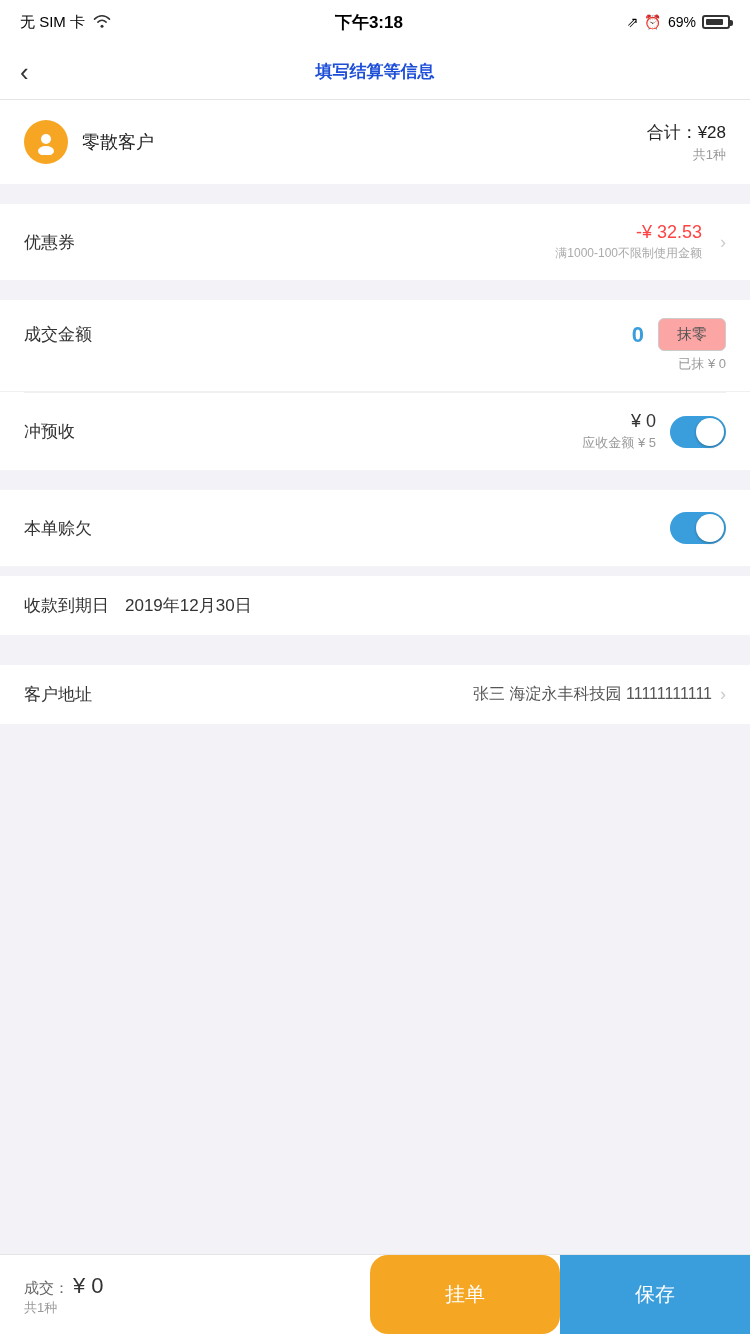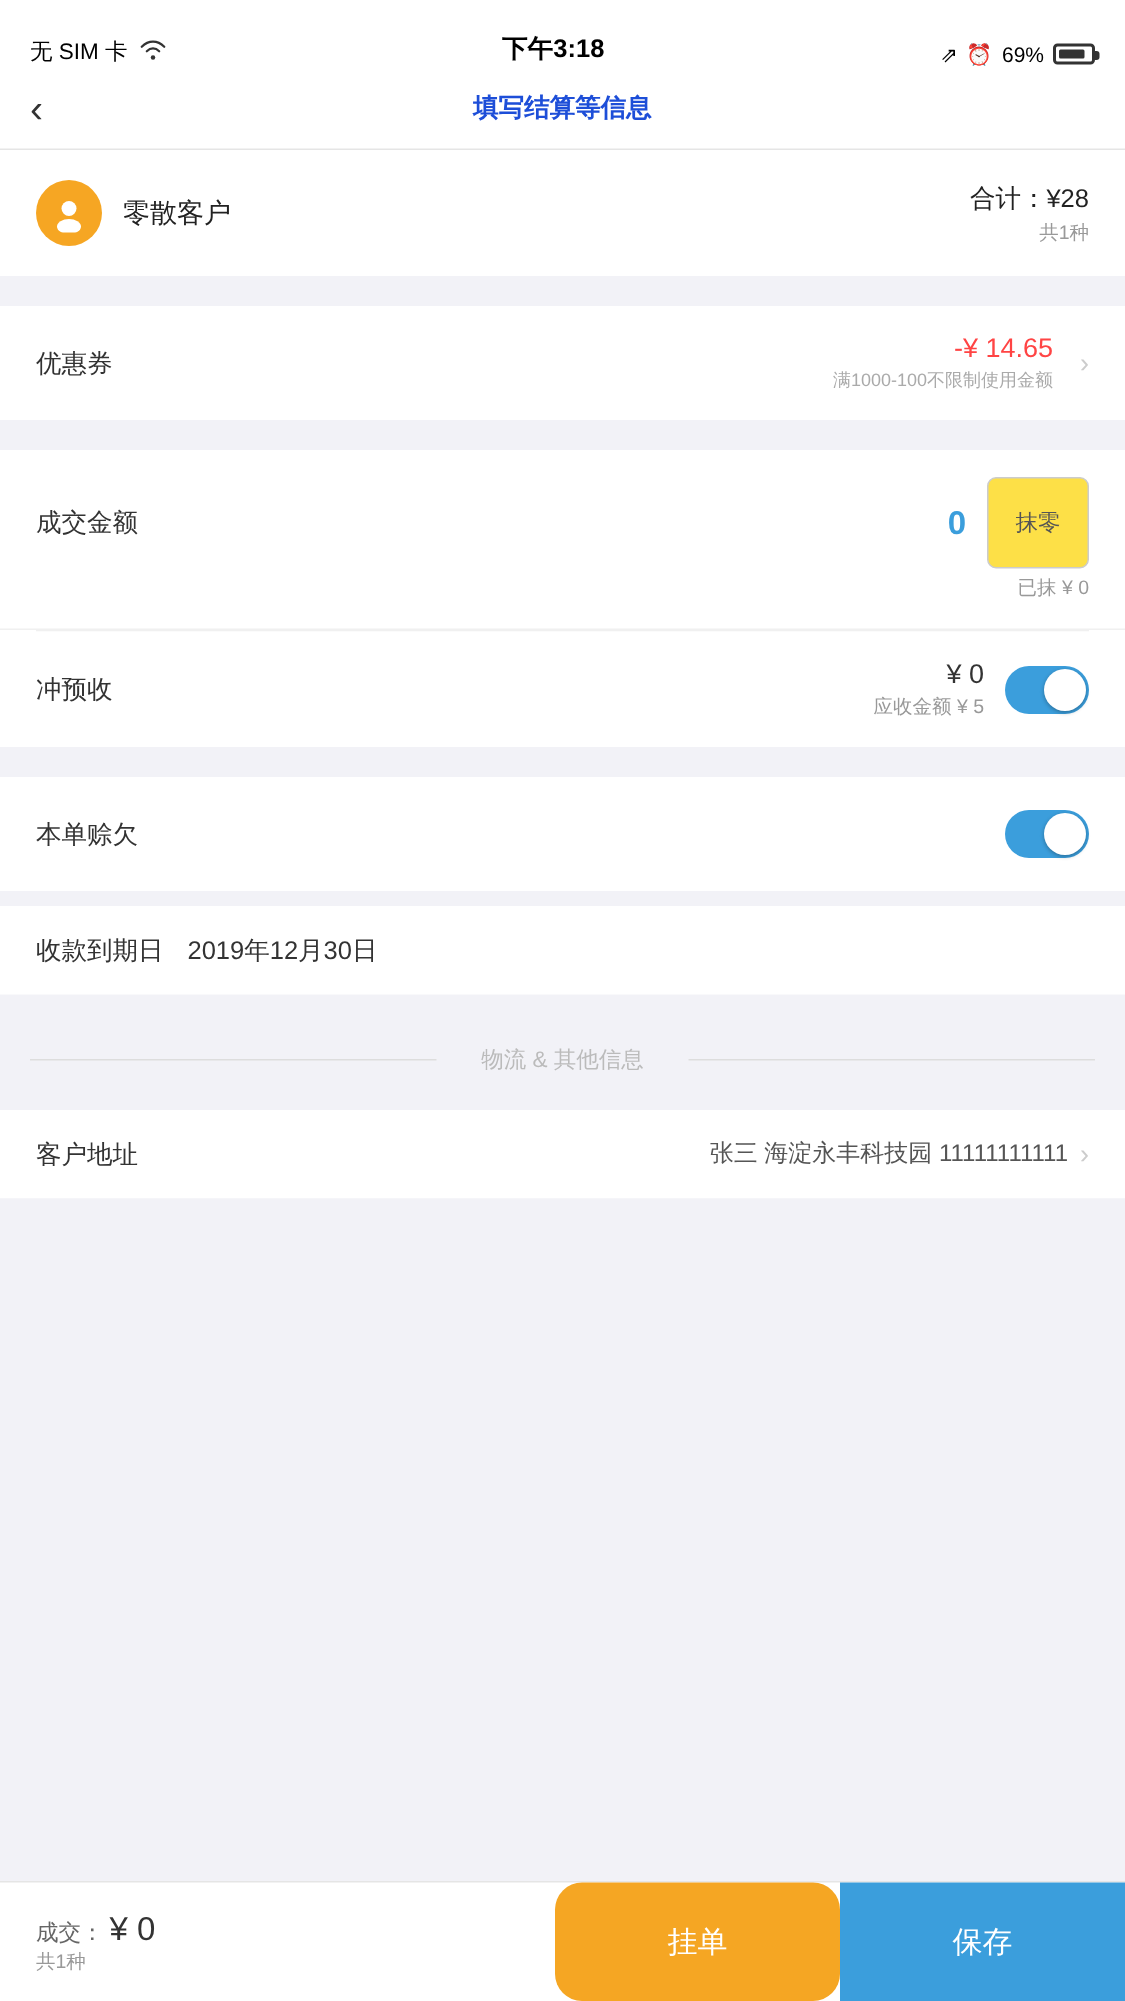--- a/index.html
+++ b/index.html
@@ -9,21 +9,21 @@
       background: #f2f2f7;
       width: 750px;
       min-height: 1334px;
       overflow-x: hidden;
     }
 
     
     .status-bar {
       display: flex;
       justify-content: space-between;
-      align-items: flex-end;
+      align-items: center;
       height: 44px;
       background: #fff;
       padding: 0 20px;
       font-size: 15px;
       font-weight: 500;
     }
     .status-left { display: flex; align-items: center; gap: 8px; }
     .status-center { font-size: 17px; font-weight: 600; }
     .status-right { display: flex; align-items: center; gap: 6px; }
     .battery-icon {
@@ -182,23 +182,23 @@
       justify-content: space-between;
       gap: 20px;
     }
     .amount-value {
       font-size: 22px;
       color: #3b9edc;
       font-weight: 600;
     }
     .round-btn {
       border: 1px solid #ccc;
-      background: #fde047;
+      background: #fca5a5;
       border-radius: 6px;
-      padding: 20px 18px;
+      padding: 6px 18px;
       font-size: 15px;
       color: #555;
       cursor: pointer;
     }
     .amount-sub {
       text-align: right;
       font-size: 13px;
       color: #999;
       margin-top: 4px;
     }
@@ -410,21 +410,21 @@
     </div>
   </div>
 
   <div class="section-divider"></div>
 
   <div class="section-card">
     <div class="form-row">
       <span class="row-label">优惠券</span>
       <div class="row-right">
         <div class="coupon-info">
-          <div class="coupon-amount">-¥ 14.65</div>
+          <div class="coupon-amount">-¥ 32.53</div>
           <div class="coupon-desc">满1000-100不限制使用金额</div>
         </div>
         <span class="chevron-icon">›</span>
       </div>
     </div>
   </div>
 
   <div class="section-divider"></div>
 
   <div class="section-card">
@@ -469,25 +469,20 @@
 
   <div class="due-date-section">
     <div class="due-date-row">
       <span class="due-date-label">收款到期日</span>
       <span class="due-date-value">2019年12月30日</span>
     </div>
   </div>
 
   <div class="section-divider"></div>
 
-  <div class="section-separator">
-    <div class="sep-line"></div>
-    <span class="sep-text">物流 &amp; 其他信息</span>
-    <div class="sep-line"></div>
-  </div>
 
   <div class="section-divider"></div>
 
   <div class="address-section">
     <span class="address-label">客户地址</span>
     <span class="address-value">张三 海淀永丰科技园 11111111111</span>
     <span class="chevron-icon" style="margin-left:8px;">›</span>
   </div>
 
   <div class="section-divider" style="height:200px;"></div>

